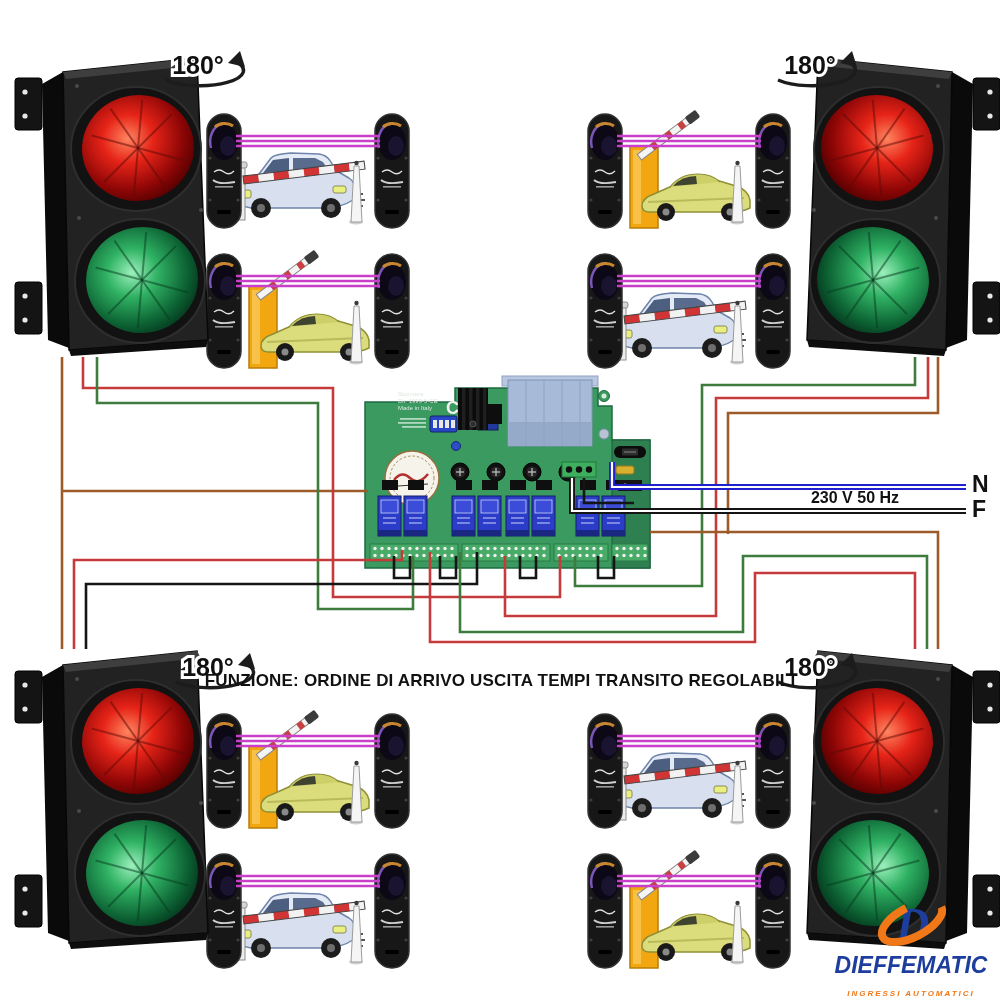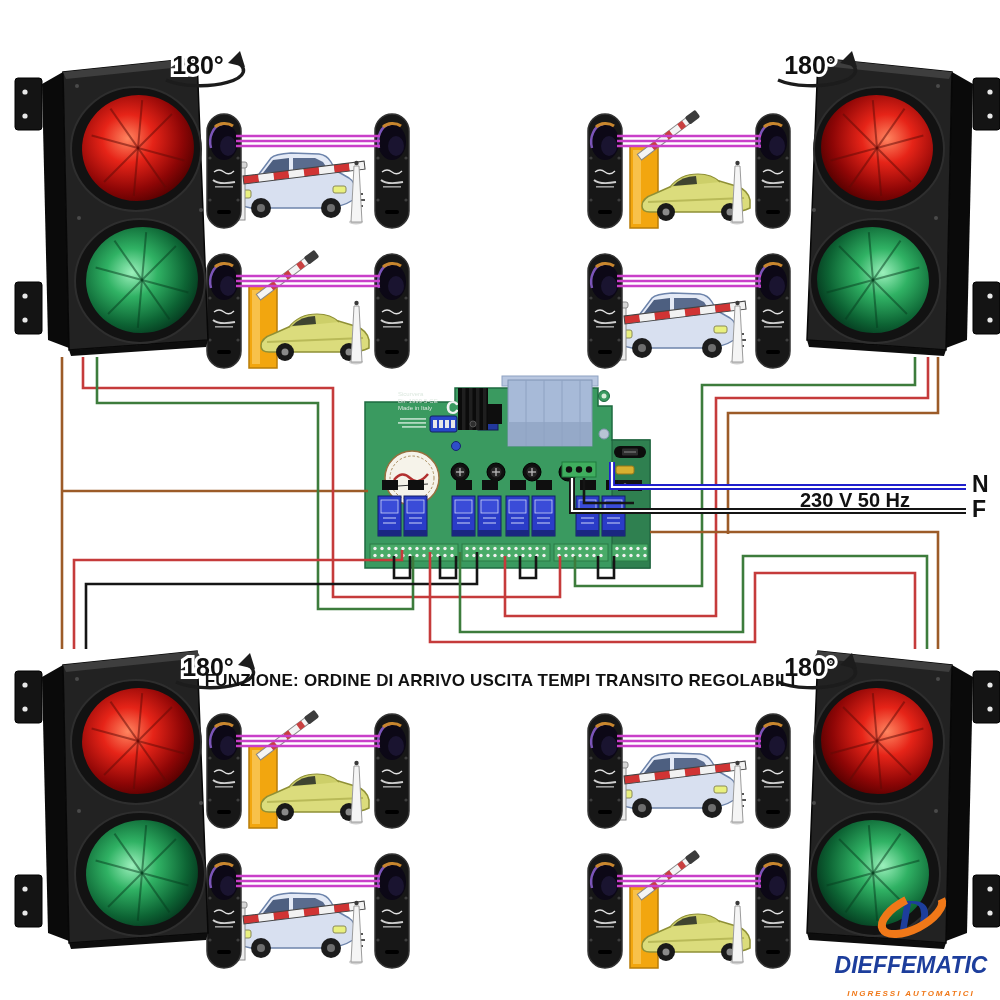--- a/index.html
+++ b/index.html
@@ -1,26 +1,26 @@
 <!DOCTYPE html>
 <html><head>
 <meta charset="utf-8">
 <style>
   html,body{margin:0;padding:0;background:#fff;}
   .stage{position:relative;width:1000px;height:1000px;background:#ffffff;overflow:hidden;
          font-family:"Liberation Sans",sans-serif;}
   #diagram{position:absolute;left:0;top:0;width:1000px;height:1000px;}
   .lbl{position:absolute;color:#111;font-weight:bold;}
   .func{left:100px;top:671px;width:800px;text-align:center;font-size:17px;letter-spacing:.2px;}
-  .pow{left:780px;top:489px;width:150px;text-align:center;font-size:20px;}
+  .pow{left:780px;top:489px;width:150px;text-align:center;font-size:16px;}
   .nlab{left:972px;top:471px;font-size:23px;}
   .flab{left:972px;top:496px;font-size:23px;}
   .logo{position:absolute;right:0px;bottom:2px;width:178px;text-align:center;}
   .logo .mark{display:block;margin:0 auto;}
-  .brand{font-weight:bold;font-style:italic;font-size:23px;color:#1d3e9c;line-height:1;margin-top:8px;}
+  .brand{font-weight:bold;font-style:italic;font-size:23px;color:#1d3e9c;line-height:1;}
   .tag{font-weight:bold;font-style:italic;font-size:8px;color:#f07818;letter-spacing:2px;margin-top:12px;}
 </style>
 </head>
 <body>
 
 <div class="stage">
   <svg id="diagram" viewBox="0 0 1000 1000">
     <defs>
       <radialGradient id="gR" cx="42%" cy="40%" r="65%">
         <stop offset="0%" stop-color="#ff8560"></stop>

